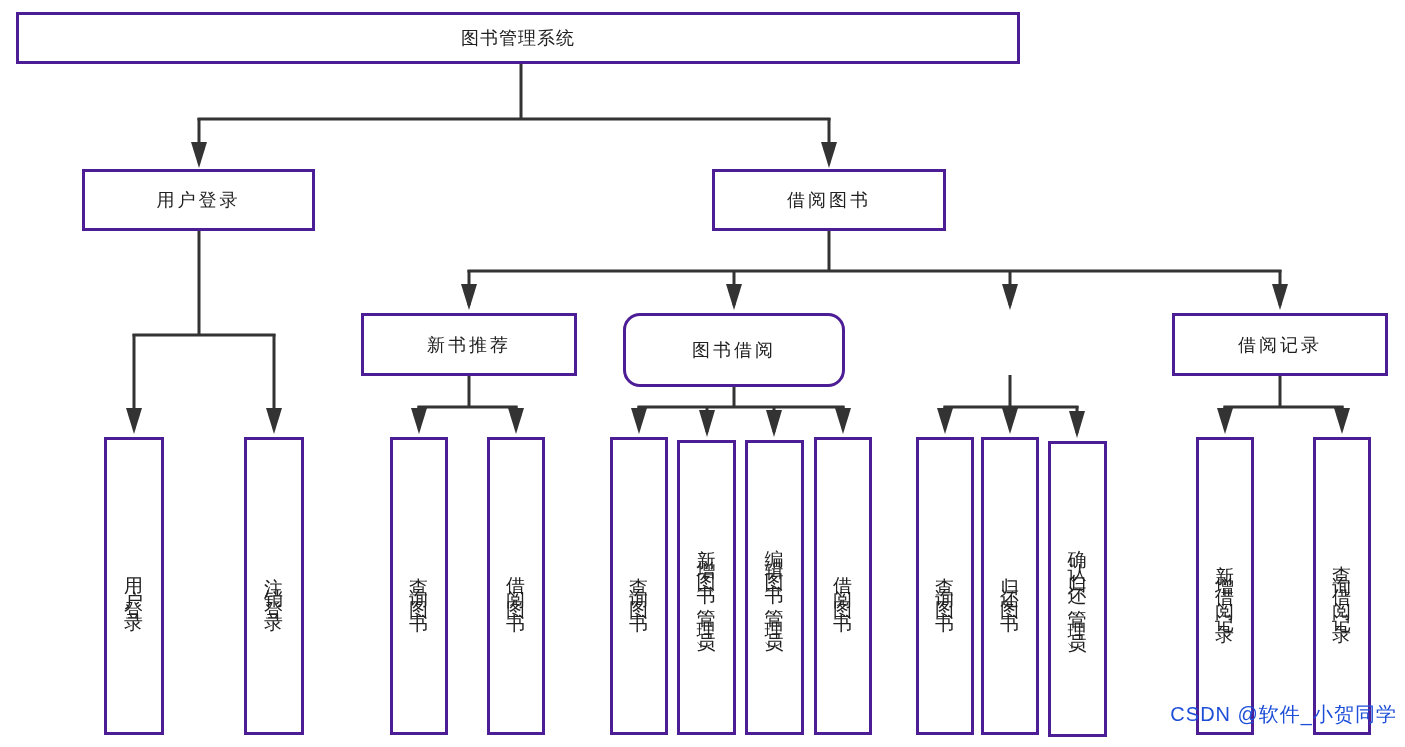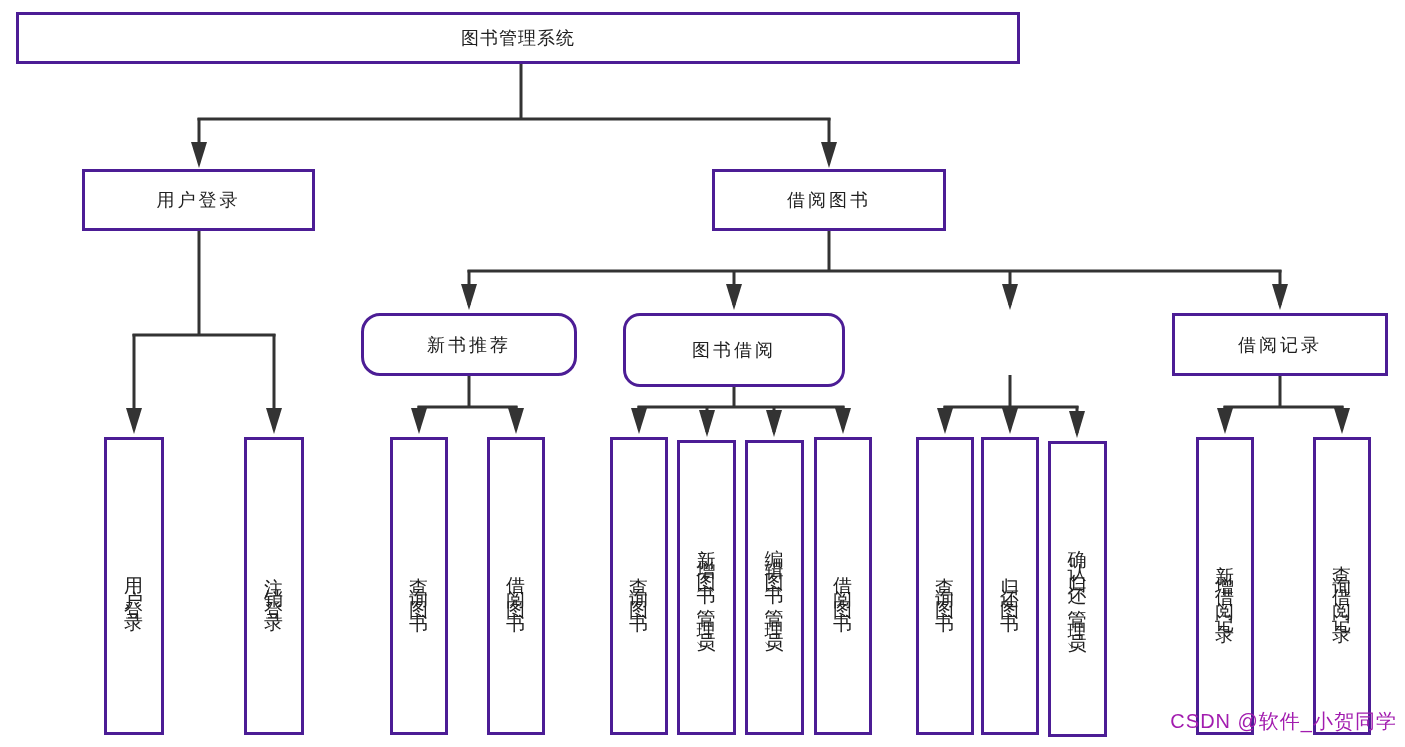--- a/index.html
+++ b/index.html
@@ -31,23 +31,23 @@
     writing-mode: vertical-rl;
     text-orientation: mixed;
     font-size: 19px;
     letter-spacing: 12px;
     line-height: 1;
     white-space: nowrap;
   }
   .watermark {
     position: absolute;
     right: 8px;
-    bottom: 12px;
+    bottom: 19px;
     font-size: 20px;
-    color: #a21caf;
+    color: #1d4ed8;
     letter-spacing: 1px;
     white-space: nowrap;
   }
 </style>
 </head>
 <body>
 
 <div class="stage">
 
   <svg class="connectors" width="1405" height="747">
@@ -116,21 +116,21 @@
     <span class="hlabel">图书管理系统</span>
   </div>
 
   <div class="node" style="left:82px; top:169px; width:233px; height:62px;">
     <span class="hlabel">用户登录</span>
   </div>
   <div class="node" style="left:712px; top:169px; width:234px; height:62px;">
     <span class="hlabel">借阅图书</span>
   </div>
 
-  <div class="node" style="left:361px; top:313px; width:216px; height:63px;border-radius:19px;">
+  <div class="node" style="left:361px; top:313px; width:216px; height:63px;">
     <span class="hlabel">新书推荐</span>
   </div>
   <div class="node" style="left:623px; top:313px; width:222px; height:74px;border-radius:17px;">
     <span class="hlabel">图书借阅</span>
   </div>
   <div class="node" style="left:1172px; top:313px; width:216px; height:63px;">
     <span class="hlabel">借阅记录</span>
   </div>
 
   <div class="node leaf" style="left:104px; top:437px; width:60px; height:298px;">

